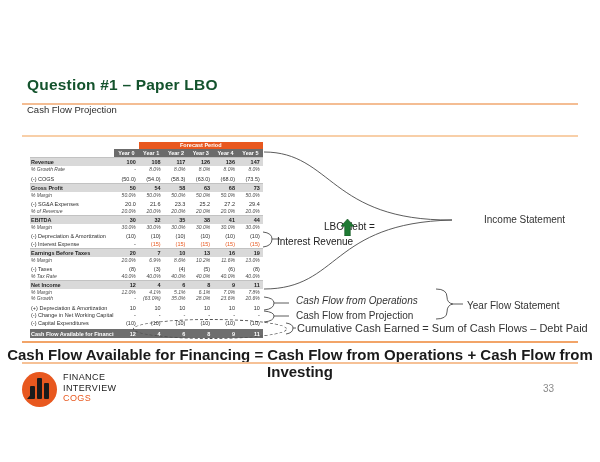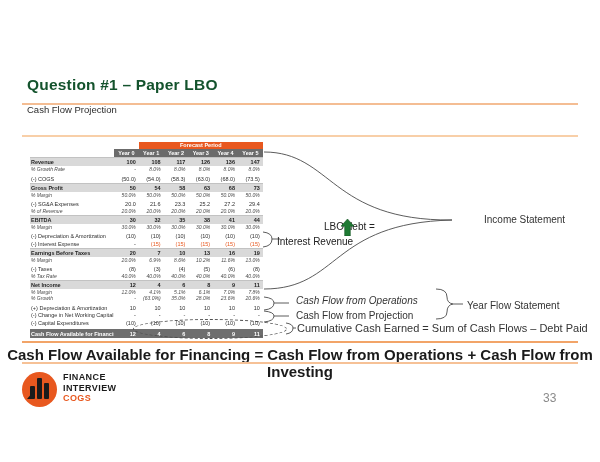--- a/index.html
+++ b/index.html
@@ -46,23 +46,23 @@
   #ellipse{left:133px;top:319px;width:152px;height:18px;border:1px dashed #4f4f4f;border-radius:50%;}
 
   
   #footer-rule-top{left:22px;top:341px;width:556px;height:1.5px;background:#F2A468;}
   #footer-formula{left:0;top:346px;width:600px;text-align:center;font-size:15px;font-weight:bold;color:#1a1a1a;}
   #footer-rule-bottom{left:22px;top:362px;width:556px;height:1.5px;background:#F6C196;}
 
   
   #logo{left:21px;top:371px;width:200px;height:40px;display:flex;}
   #logo-text{margin-left:5px;display:flex;flex-direction:column;justify-content:flex-start;padding-top:1px;}
-  .logo-line{font-size:9px;font-weight:700;letter-spacing:.4px;line-height:10.5px;color:#1b1b1b;}
+  .logo-line{font-size:9px;font-weight:400;letter-spacing:.4px;line-height:10.5px;color:#1b1b1b;}
   .logo-coach{color:#E8581F;}
-  #page-number{left:543px;top:383px;font-size:12px;color:#8a8a8a;margin-top:8px;}
+  #page-number{left:543px;top:383px;font-size:10px;color:#8a8a8a;}
   svg{display:block;}
 </style>
 </head>
 <body>
 
 <div id="slide">
 
   <div class="abs" id="title">Question #1 – Paper LBO</div>
   <div class="abs" id="title-rule"></div>
   <div class="abs" id="subtitle">Cash Flow Projection</div>

